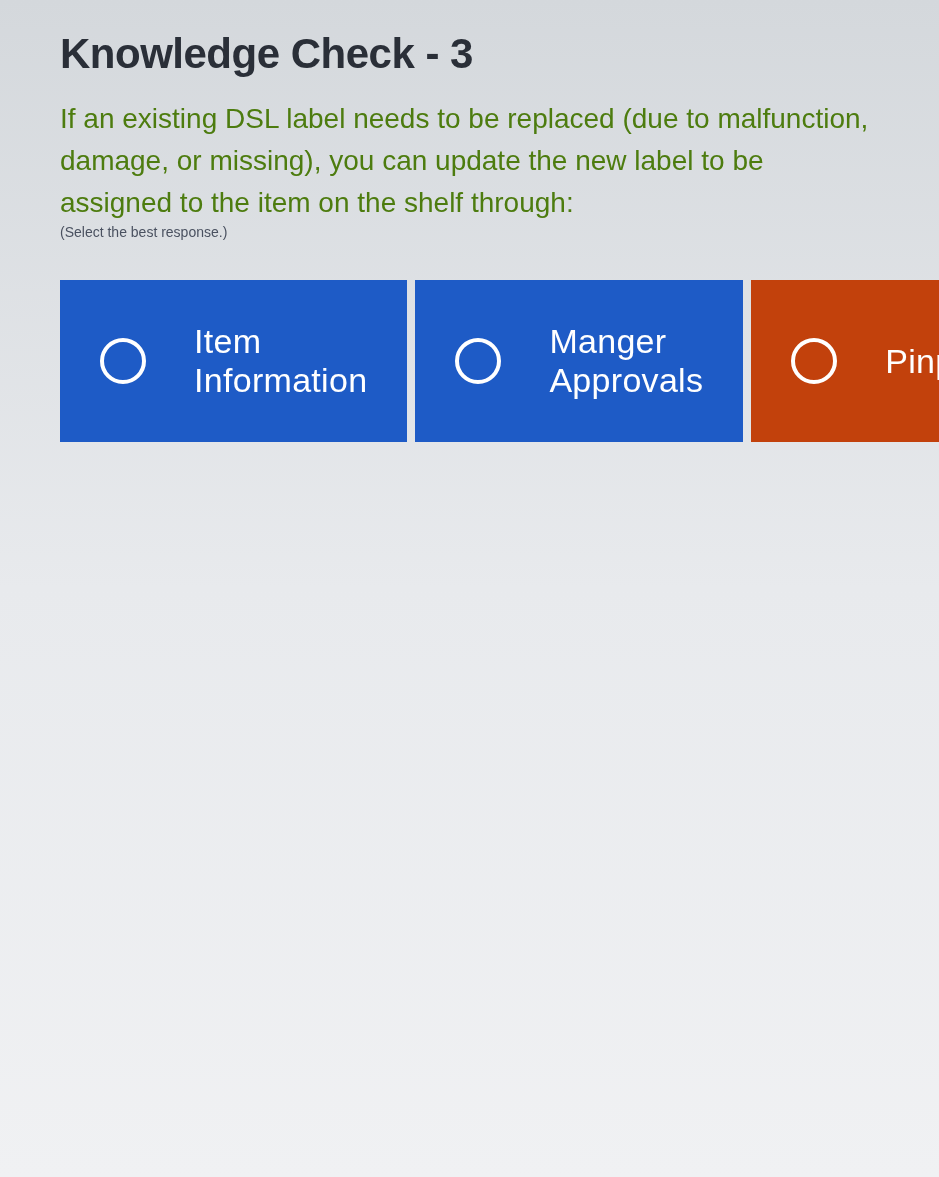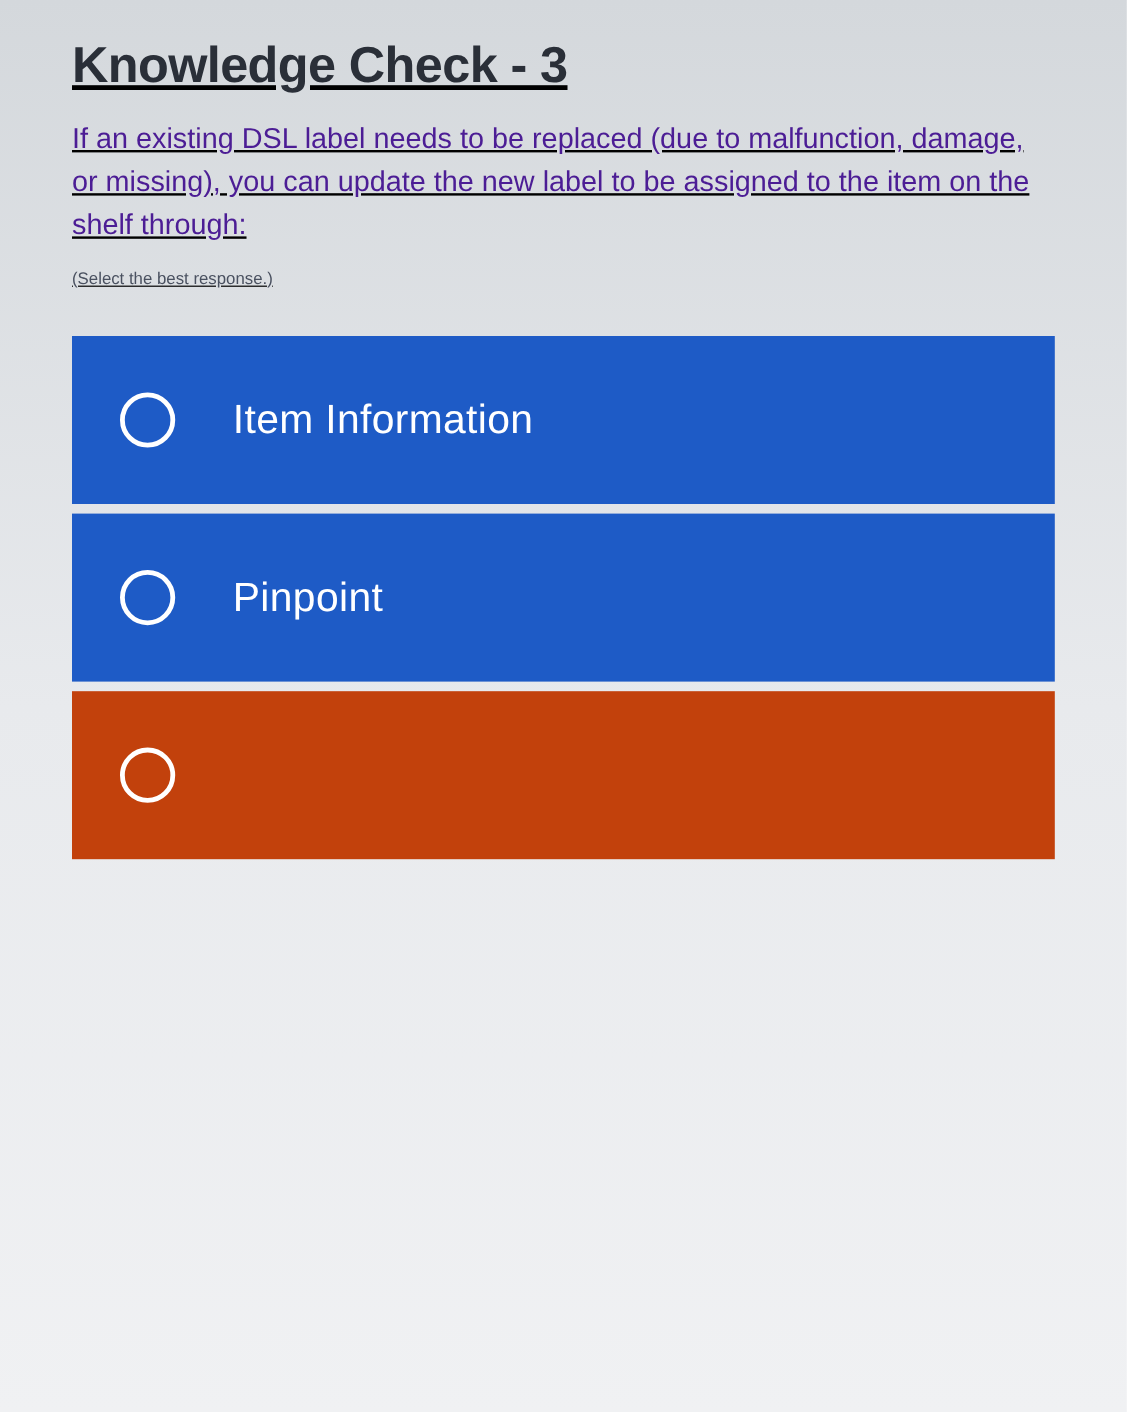--- a/index.html
+++ b/index.html
@@ -10,44 +10,41 @@
     body {
       font-family: -apple-system, BlinkMacSystemFont, 'Segoe UI', Arial, sans-serif;
       background: linear-gradient(180deg, #d4d8dc 0%, #e8eaed 50%, #f0f1f3 100%);
       width: 939px;
       height: 1177px;
       padding: 30px 60px;
       overflow: hidden;
     }
     .question-header {
       margin-bottom: 15px;
-      text-decoration: underline;
     }
     .question-title {
       font-size: 42px;
       font-weight: 700;
       color: #2a2f38;
       margin-bottom: 20px;
       letter-spacing: -0.5px;
     }
     .question-text {
-      font-size: 24px;
-      color: #4c1d95;
+      font-size: 28px;
+      color: #4d7c0f;
       line-height: 1.5;
-      margin-bottom: 18px;
     }
     .question-hint {
       font-size: 14px;
       color: #4a5160;
       font-style: normal;
       margin-bottom: 40px;
     }
     .options-container {
       display: flex;
-      flex-direction: column;
       gap: 8px;
     }
     .option-item {
       background-color: #1e5bc6;
       display: flex;
       align-items: center;
       padding: 42px 40px;
       cursor: pointer;
       min-height: 140px;
     }
@@ -79,18 +76,22 @@
   <p class="question-hint">(Select the best response.)</p>
 </div>
 
 <div class="options-container">
   <div class="option-item">
     <span class="radio-circle"></span>
     <span class="option-label">Item Information</span>
   </div>
   <div class="option-item">
     <span class="radio-circle"></span>
+    <span class="option-label">Manger Approvals</span>
+  </div>
+  <div class="option-item">
+    <span class="radio-circle"></span>
     <span class="option-label">Pinpoint</span>
   </div>
   <div class="option-item">
     <span class="radio-circle"></span>
   </div>
 </div>
 
 </body></html>

